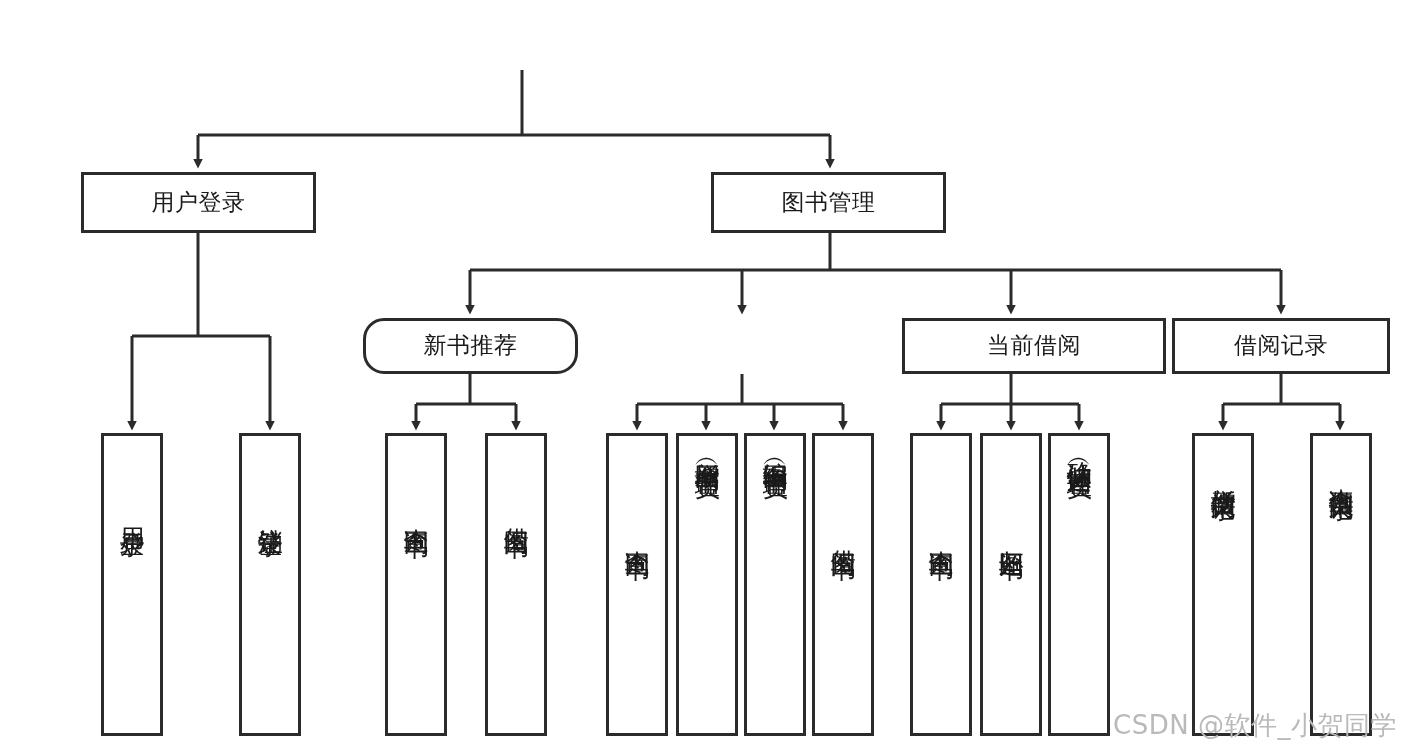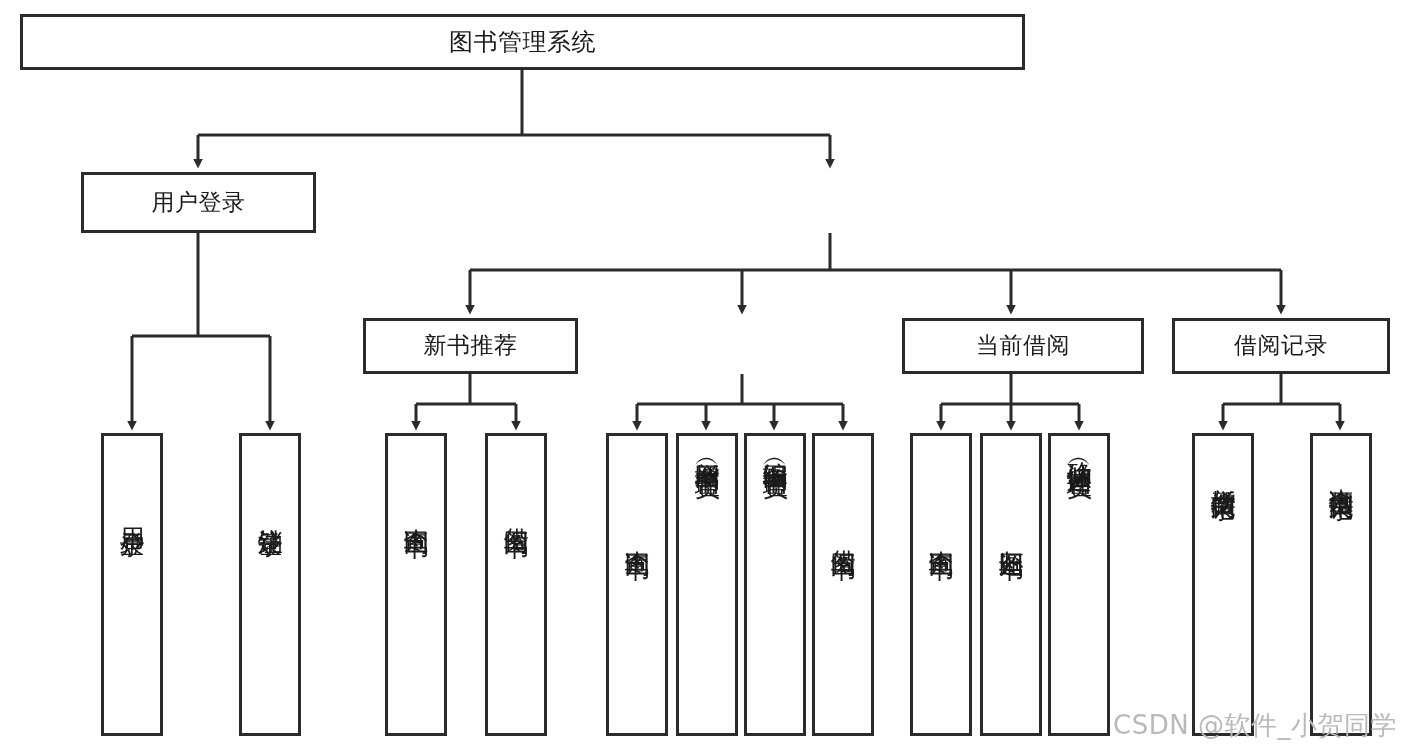--- a/index.html
+++ b/index.html
@@ -132,32 +132,32 @@
       <path d="M 1011 404 L 1011 422" marker-end="url(#arrow)"></path>
       <path d="M 1079 404 L 1079 422" marker-end="url(#arrow)"></path>
 
       <path d="M 1281 374 L 1281 404"></path>
       <path d="M 1223 404 L 1340 404"></path>
       <path d="M 1223 404 L 1223 422" marker-end="url(#arrow)"></path>
       <path d="M 1340 404 L 1340 422" marker-end="url(#arrow)"></path>
     </g>
   </svg>
 
-  <div class="node horiz root" style="left:20px; top:14px; width:1005px; height:56px;">
-    <span class="label">图书管理系统</span>
-  </div>
 
   <div class="node horiz" style="left:81px; top:172px; width:235px; height:61px;">
     <span class="label">用户登录</span>
   </div>
-
-  <div class="node horiz" style="left:363px; top:318px; width:215px; height:56px;">
+  <div class="node horiz" style="left:711px; top:172px; width:235px; height:61px;">
+    <span class="label">图书管理</span>
+  </div>
+
+  <div class="node horiz" style="left:363px; top:318px; width:215px; height:56px;border-radius:21px;">
     <span class="label">新书推荐</span>
   </div>
-  <div class="node horiz" style="left:902px; top:318px; width:242px; height:56px;">
+  <div class="node horiz" style="left:902px; top:318px; width:264px; height:56px;">
     <span class="label">当前借阅</span>
   </div>
   <div class="node horiz" style="left:1172px; top:318px; width:218px; height:56px;">
     <span class="label">借阅记录</span>
   </div>
 
   <div class="node vert mid" style="left:101px; top:433px; width:62px; height:303px;">
     <span class="label">用户登录</span>
   </div>
   <div class="node vert mid" style="left:239px; top:433px; width:62px; height:303px;">

